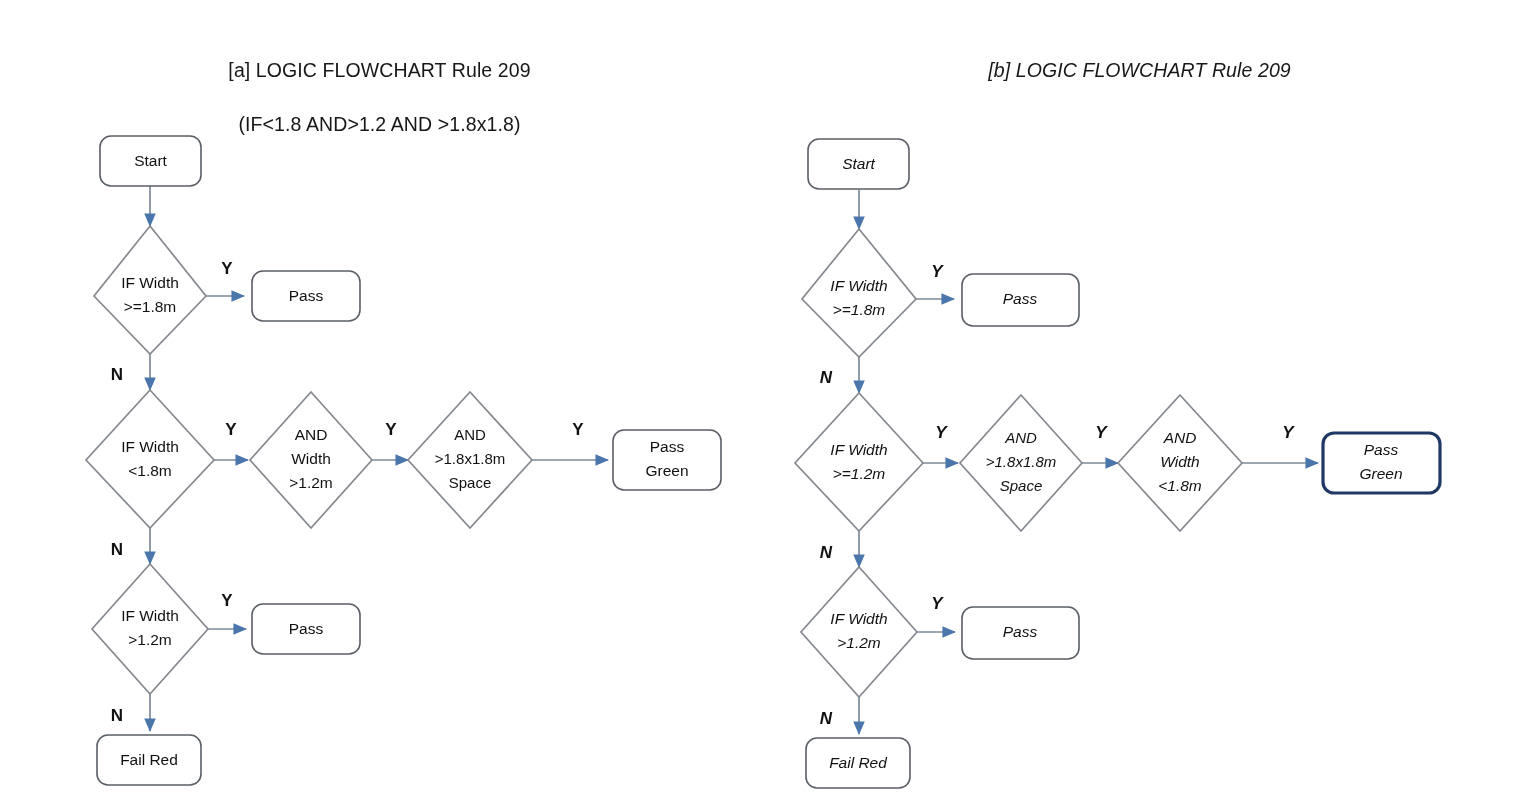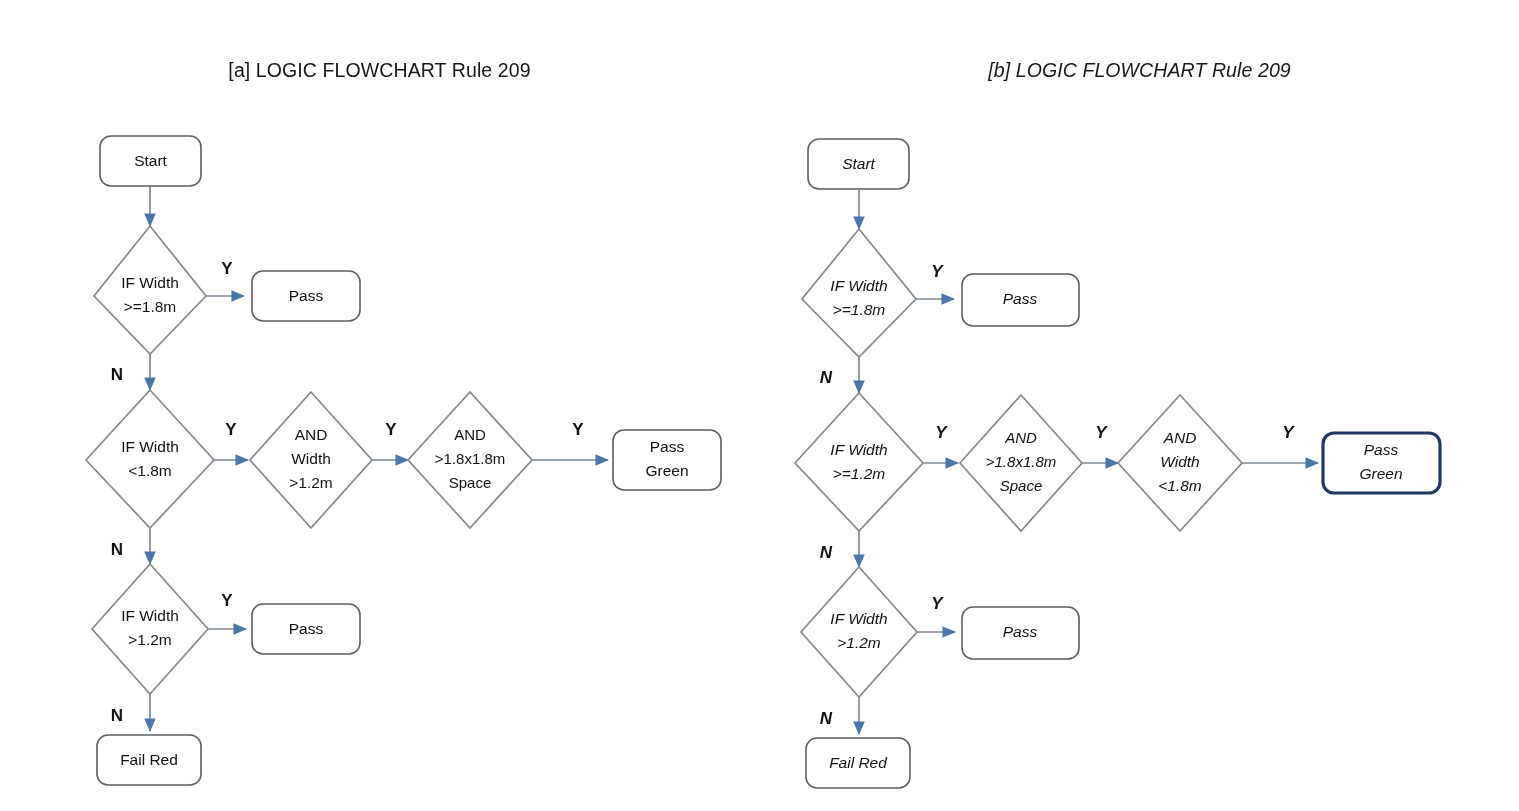--- a/index.html
+++ b/index.html
@@ -99,20 +99,21 @@
 </style>
 </head>
 <body>
 
 <div class="page">
 
   <div class="panel panel-a">
 
     <div class="chart-title">
       <span class="title-line">[a] LOGIC FLOWCHART Rule 209</span>
+      <span class="title-line">(IF&lt;1.8 AND&gt;1.2 AND &gt;1.8x1.8)</span>
     </div>
 
     <svg class="flow" width="759" height="811" viewBox="0 0 759 811">
       <defs>
         <marker id="arrA" markerWidth="9" markerHeight="9" refX="7.4" refY="3.4" orient="auto">
           <path d="M0,0 L8,3.4 L0,6.8 z" class="conn-arrow"></path>
         </marker>
       </defs>
 
       <line class="conn" x1="150" y1="178" x2="150" y2="218" marker-end="url(#arrA)"></line>

